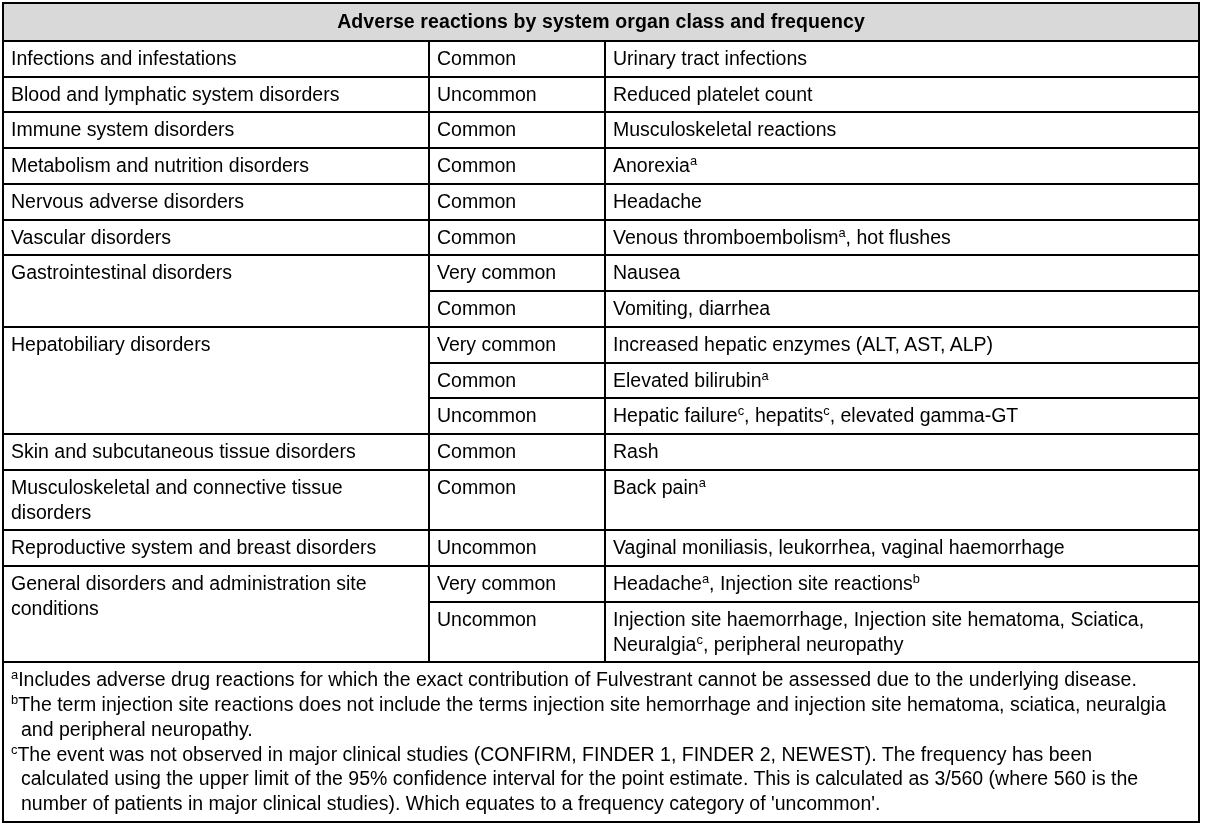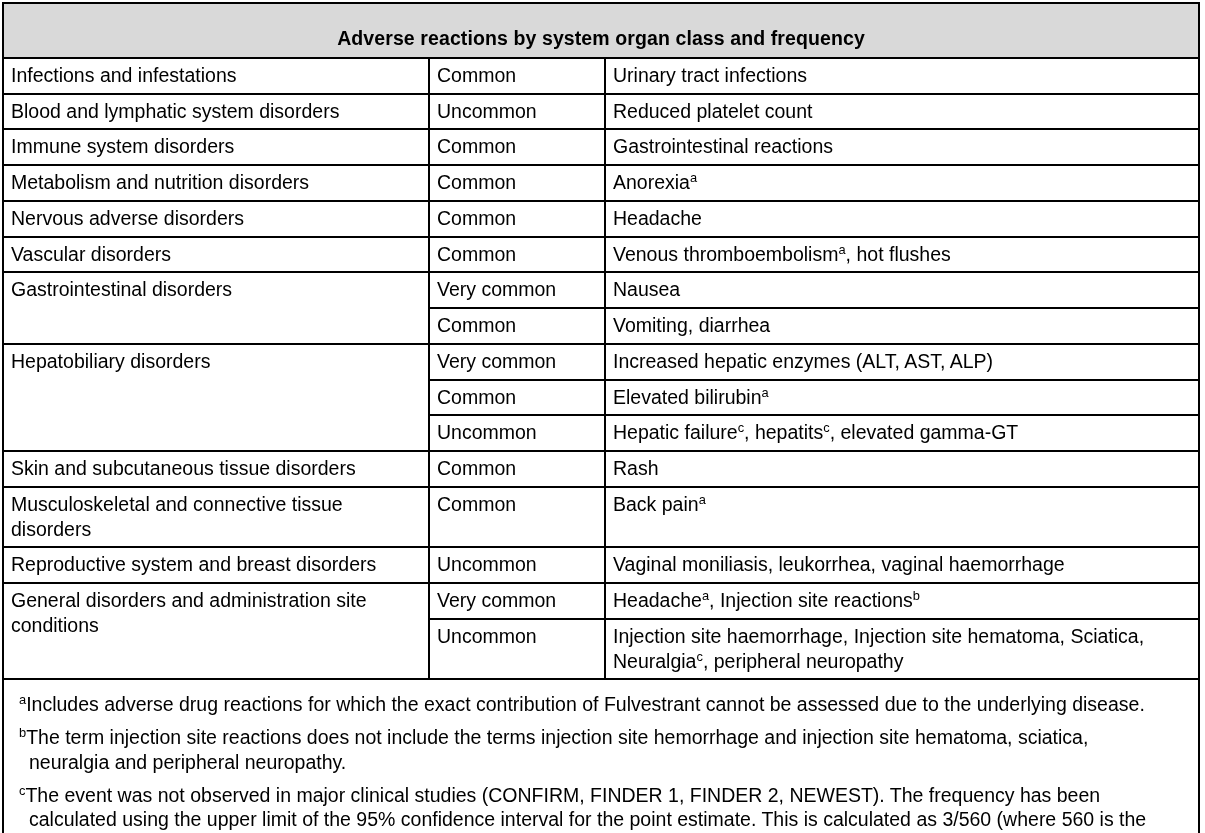--- a/index.html
+++ b/index.html
@@ -38,21 +38,21 @@
     line-height: 1.27;
     color: #000000;
     font-weight: normal;
     text-align: left;
   }
   table.adr thead th.title-cell {
     background: #d9d9d9;
     font-weight: bold;
     text-align: center;
     font-size: 19.5px;
-    padding: 22px 6px 6px 6px;
+    padding: 5px 6px 6px 6px;
     letter-spacing: 0.1px;
   }
   td.soc {
     padding-left: 8px;
   }
   td.freq {
     padding-left: 8px;
     margin-top: 8px;
   }
   td.term {
@@ -65,21 +65,21 @@
     line-height: 0;
   }
   td.footnotes {
     padding: 4px 8px 6px 6px;
     font-size: 19.5px;
     line-height: 1.285;
   }
   .fn {
     text-indent: -10px;
     padding-left: 10px;
-    margin: 8px;
+    margin: 0;
   }
   .fn + .fn {
     margin-top: 0px;
   }
 </style>
 </head>
 <body>
 
 <div class="page">
   <table class="adr">
@@ -100,21 +100,21 @@
           <td class="term"><span>Urinary tract infections</span></td>
         </tr>
         <tr>
           <td class="soc">Blood and lymphatic system disorders</td>
           <td class="freq">Uncommon</td>
           <td class="term"><span>Reduced platelet count</span></td>
         </tr>
         <tr>
           <td class="soc">Immune system disorders</td>
           <td class="freq">Common</td>
-          <td class="term"><span>Gastrointestinal reactions</span></td>
+          <td class="term"><span>Musculoskeletal reactions</span></td>
         </tr>
         <tr>
           <td class="soc">Metabolism and nutrition disorders</td>
           <td class="freq">Common</td>
           <td class="term"><span>Anorexia</span><sup>a</sup></td>
         </tr>
         <tr>
           <td class="soc">Nervous adverse disorders</td>
           <td class="freq">Common</td>
           <td class="term"><span>Headache</span></td>

